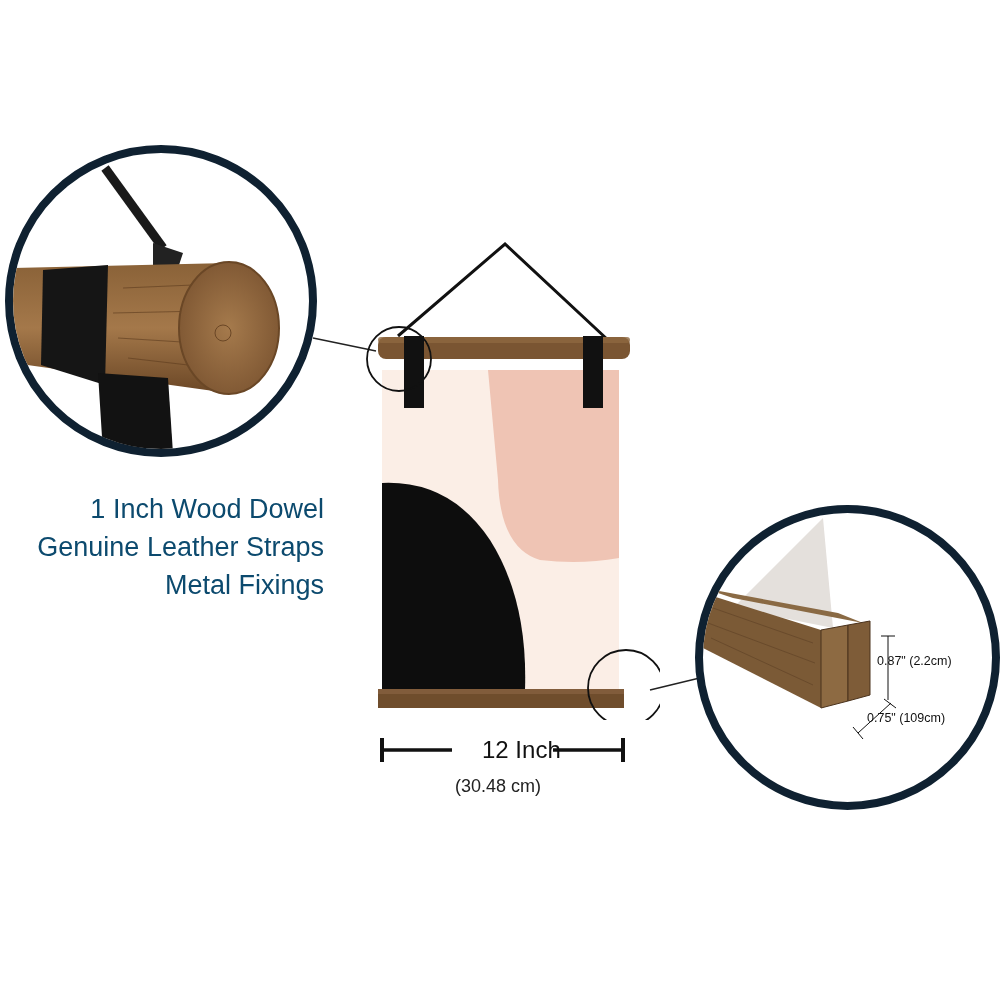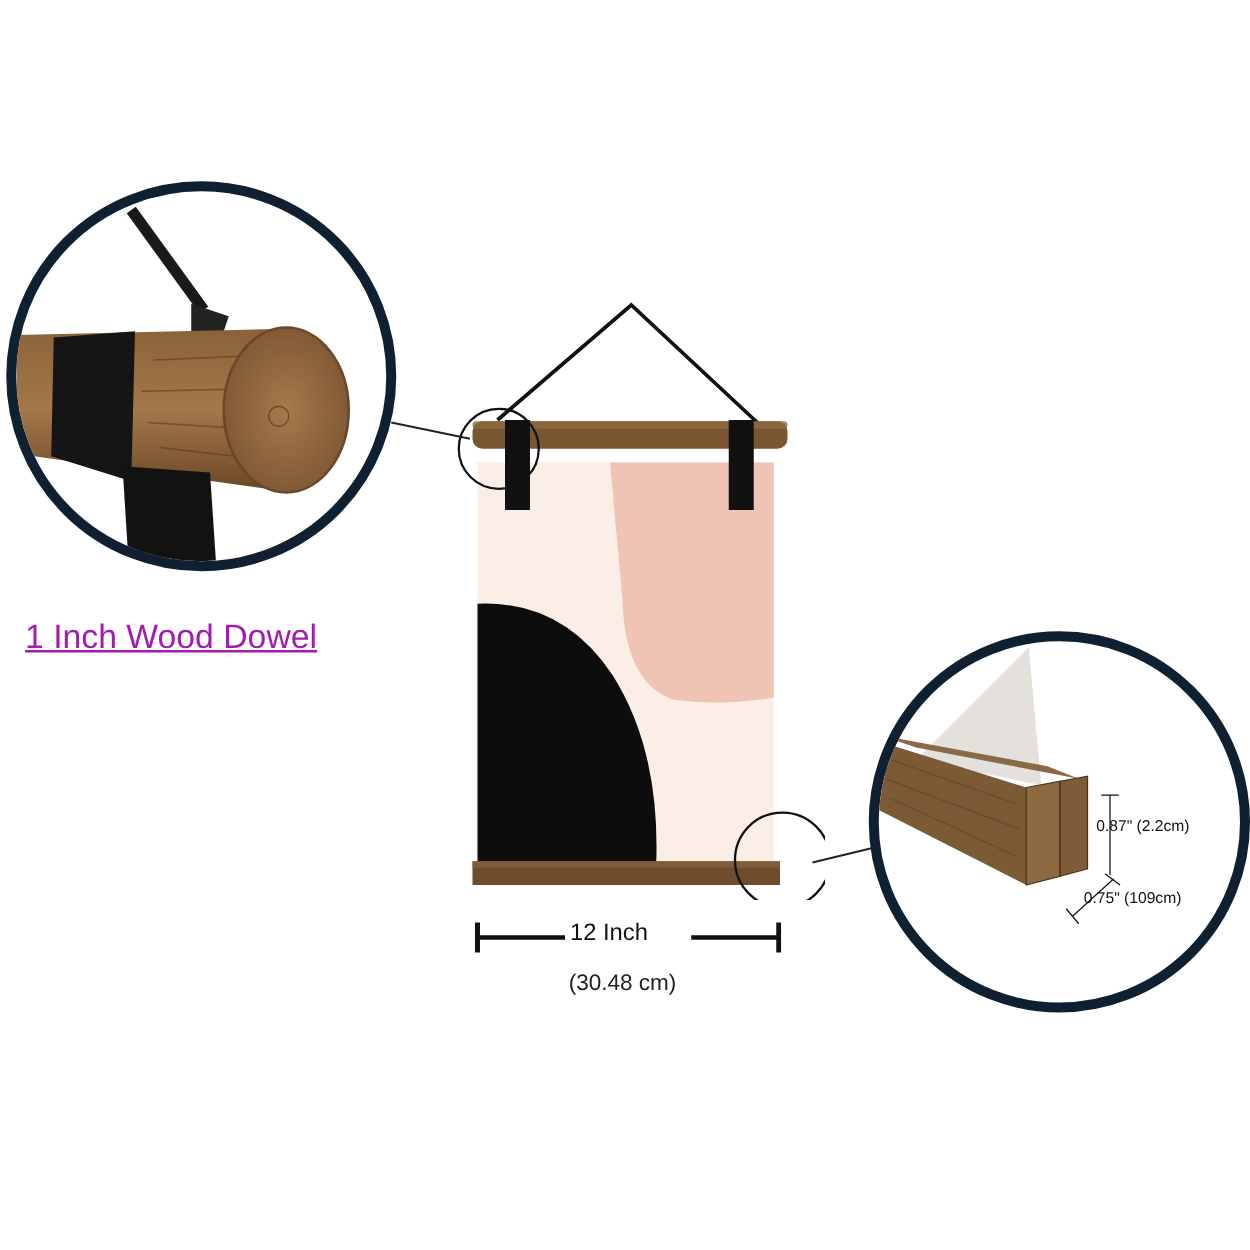--- a/index.html
+++ b/index.html
@@ -1,22 +1,22 @@
 <!DOCTYPE html>
 <html><head>
 <meta charset="utf-8">
 <style>
   html, body { margin:0; padding:0; background:#ffffff; }
   body { width:1000px; height:1000px; position:relative; overflow:hidden; font-family:"Liberation Sans", "DejaVu Sans", sans-serif; color:#111; }
   .abs { position:absolute; }
   .circle-lg { position:absolute; border-radius:50%; border:8px solid #0f2131; box-sizing:border-box; overflow:hidden; background:#fff; }
-  .feature-text { position:absolute; left:20px; top:490px; width:304px; text-align:left; font-size:27px; line-height:38px; color:#a21caf;text-decoration:underline; }
+  .feature-text { position:absolute; left:20px; top:490px; width:304px; text-align:right; font-size:27px; line-height:38px; color:#0c4a6e; }
   .feature-text div { white-space:nowrap; }
   .dim-main { position:absolute; left:380px; top:735px; width:245px; height:30px; }
-  .dim-label { position:absolute; font-size:19px; color:#111; white-space:nowrap; }
+  .dim-label { position:absolute; font-size:24px; color:#111; white-space:nowrap;margin-left:26px; }
   .dim-sub { position:absolute; font-size:18px; color:#222; white-space:nowrap; }
   .small-dim { position:absolute; font-size:12.5px; color:#111; white-space:nowrap; }
 </style>
 </head>
 <body>
 
 <div class="circle-lg" style="left:5px;top:145px;width:312px;height:312px;">
   <svg width="296" height="296" viewBox="0 0 296 296">
     <defs>
       <linearGradient id="woodGrad" x1="0" y1="0" x2="0" y2="1">
@@ -51,20 +51,22 @@
   </svg>
 </div>
 
 <svg class="abs" style="left:0;top:0;" width="1000" height="1000">
   <line x1="313" y1="338" x2="376" y2="351" stroke="#222" stroke-width="1.5"></line>
   <line x1="650" y1="690" x2="712" y2="675" stroke="#222" stroke-width="1.5"></line>
 </svg>
 
 <div class="feature-text">
   <div>1 Inch Wood Dowel</div>
+  <div>Genuine Leather Straps</div>
+  <div>Metal Fixings</div>
 </div>
 
 <svg class="abs" style="left:340px;top:230px;" width="320" height="490" viewBox="0 0 320 490">
 
   <path d="M58 106 L165 14 L268 110" stroke="#111" stroke-width="3" fill="none"></path>
 
   <rect x="42" y="140" width="237" height="320" fill="#fbeee6"></rect>
 
   <path d="M148 140 L279 140 L279 328 Q240 335 200 330 Q160 318 158 250 Z" fill="#efc4b4"></path>
 

